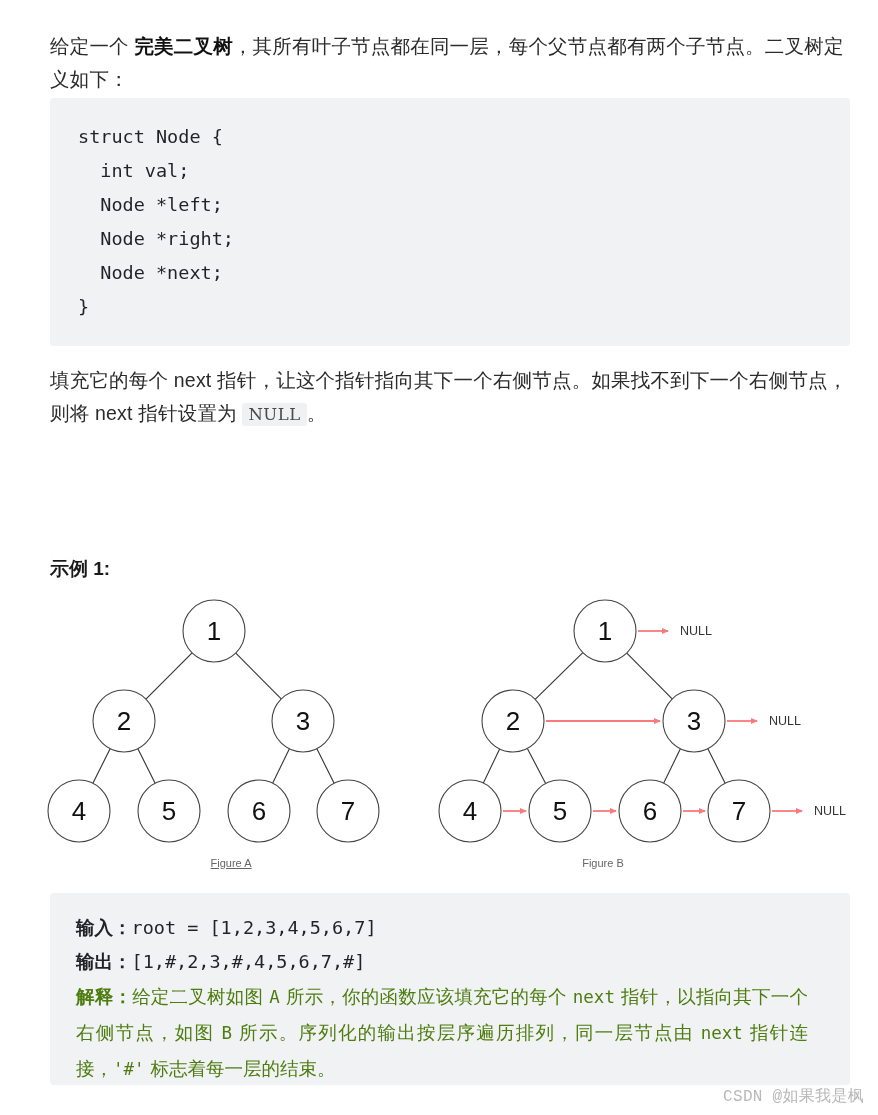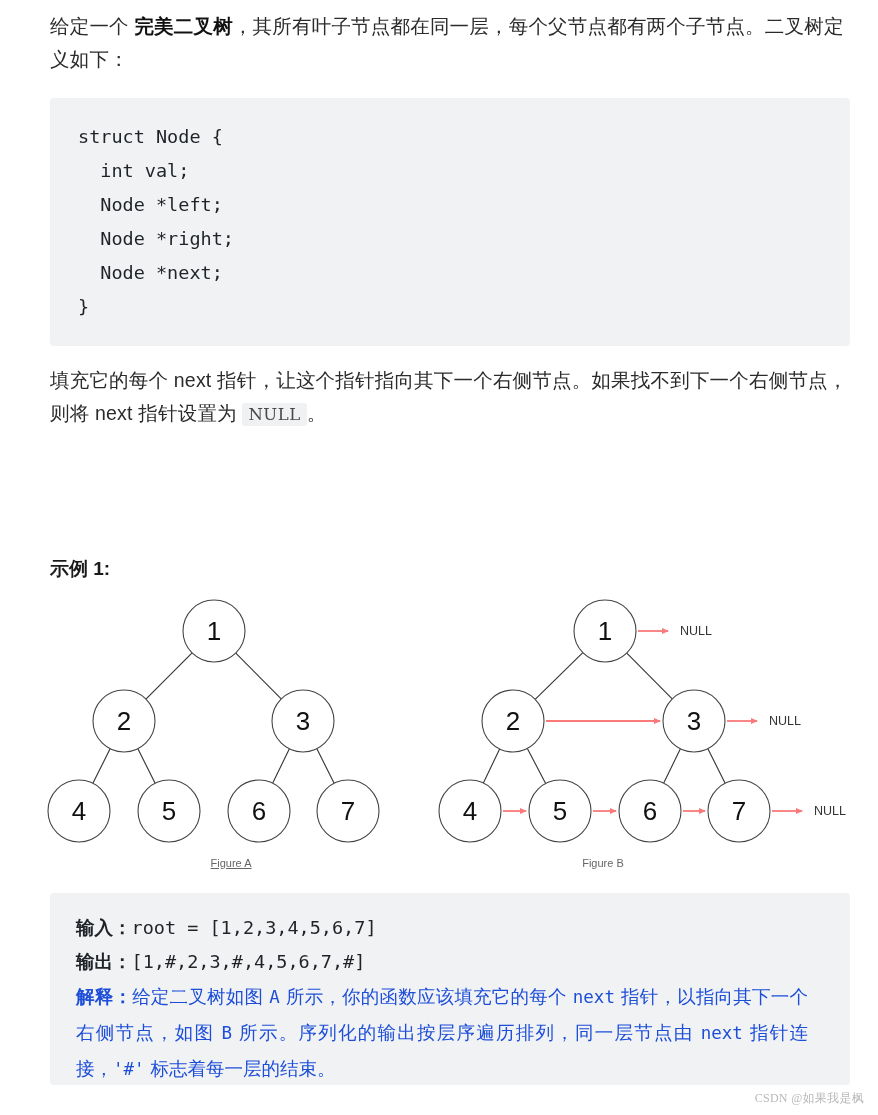--- a/index.html
+++ b/index.html
@@ -98,47 +98,47 @@
     font-family: "DejaVu Sans Mono", "Liberation Mono", monospace;
     white-space: nowrap;
   }
   .exline .lbl {
     font-family: "DejaVu Serif", "Liberation Serif", serif;
     font-weight: 700;
   }
   .explain {
     font-size: 18.5px;
     line-height: 35px;
-    color: #1d4ed8;
+    color: #4d7c0f;
     font-family: "DejaVu Serif", "Liberation Serif", serif;
     text-align: justify;
   }
   .explain .lbl { font-weight: 700; }
   .explain .mono {
     font-family: "DejaVu Sans Mono", "Liberation Mono", monospace;
     font-size: 17.5px;
   }
 
   
   .watermark {
     position: absolute;
     right: 14px;
     bottom: 8px;
-    font-size: 12px;
+    font-size: 16px;
     color: #b8b8b8;
-    font-family: Liberation Serif, serif;
+    font-family: Liberation Mono, monospace;
     letter-spacing: 0.3px;
   }
 </style>
 </head>
 <body>
 
 <div class="page">
 
-  <div class="para" style="left:50px; top:10px; width:800px;">
+  <div class="para" style="left:50px; top:30px; width:800px;">
     <span>给定一个 </span><b>完美二叉树</b><span>，其所有叶子节点都在同一层，每个父节点都有两个子节点。二叉树定义如下：</span>
   </div>
 
   <div class="codeblock" style="left:50px; top:98px; width:800px; height:248px; padding:22px 28px;">
     <pre>struct Node {
   int val;
   Node *left;
   Node *right;
   Node *next;
 }</pre>

